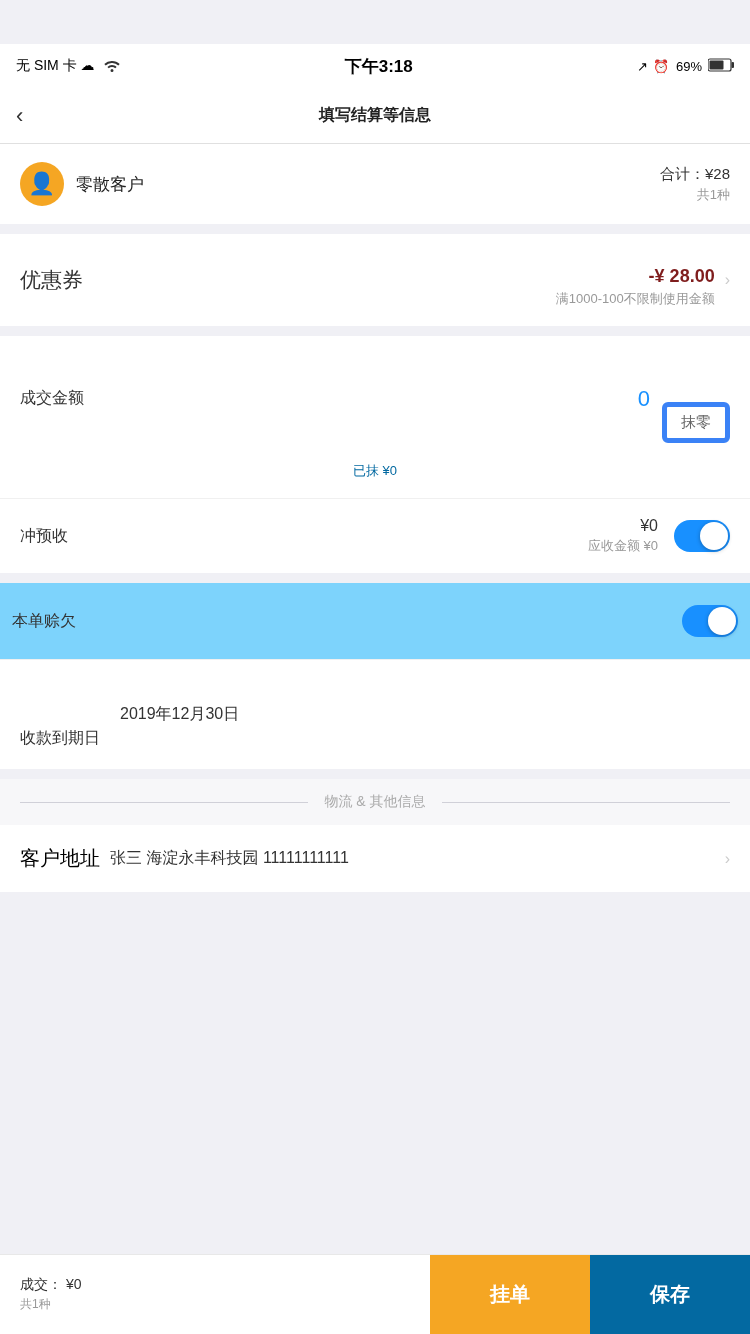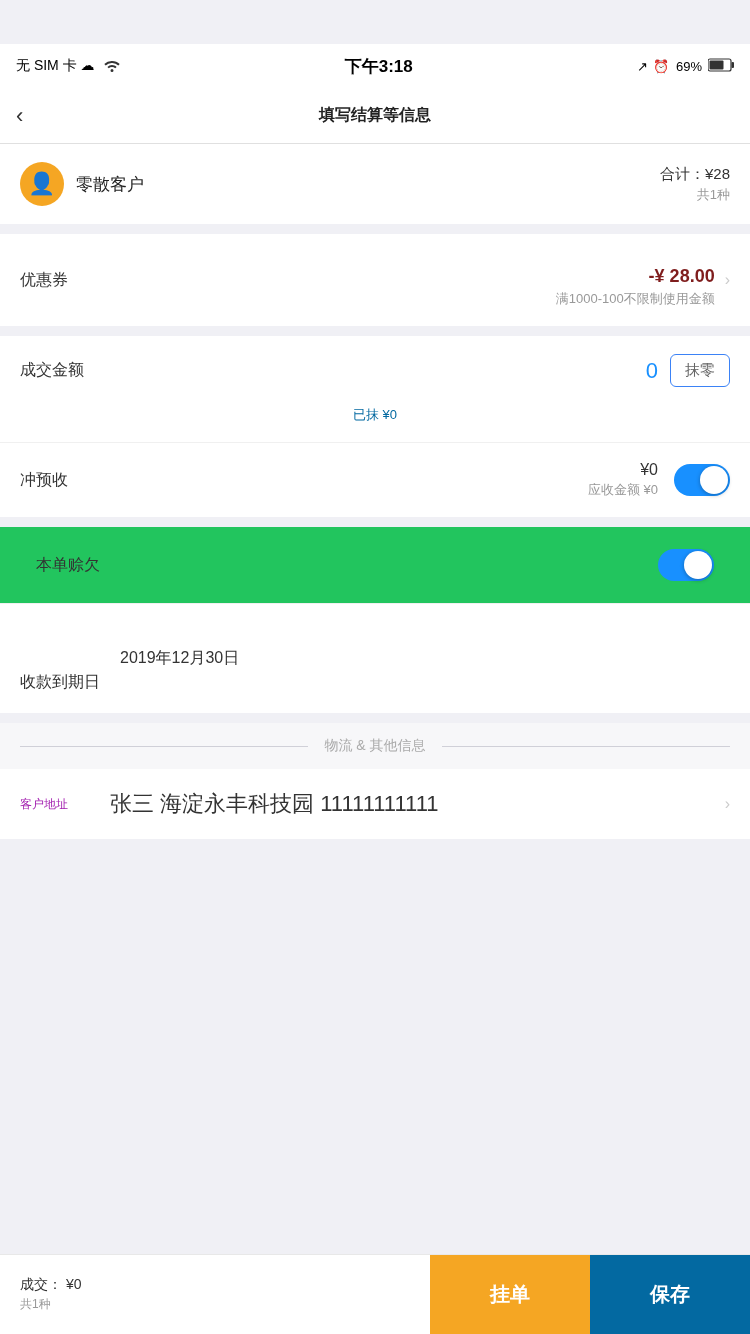--- a/index.html
+++ b/index.html
@@ -76,21 +76,21 @@
       width: 44px; height: 44px;
       background: #f5a623;
       border-radius: 50%;
       display: flex; align-items: center; justify-content: center;
       color: #fff; font-size: 22px;
     }
     .customer-name { font-size: 17px; color: #222; font-weight: 500; }
     .customer-right { text-align: right; }
     .customer-total { font-size: 15px; color: #333; }
     .customer-count { font-size: 13px; color: #999; margin-top: 2px; }
-    .row-label { font-size: 16px; color: #333; }
+    .row-label { font-size: 21px; color: #333; }
     .row-value { font-size: 16px; color: #333; }
     .row-value.red { color: #7f1d1d; font-weight: 600; font-size: 18px; margin-top: 14px; }
     .row-sub { font-size: 13px; color: #999; margin-top: 3px; }
     .row-arrow { color: #ccc; font-size: 16px; margin-left: 6px; }
 
     
     .coupon-row {
       display: flex;
       align-items: center;
       justify-content: space-between;
@@ -115,27 +115,28 @@
       font-size: 22px;
       color: #1890ff;
       font-weight: 500;
       border: none;
       outline: none;
       width: 80px;
       text-align: right;
       background: transparent;
     }
     .round-zero-btn {
-      border: 1px solid #3b82f6;
+      border: 5px solid #3b82f6;
       border-radius: 6px;
       padding: 6px 14px;
       font-size: 15px;
       color: #666;
       background: #fff;
       cursor: pointer;
+      margin-top: 48px;
     }
     .deal-bottom { font-size: 13px; color: #0369a1; margin-top: 19px; text-align: center; }
 
     
     .prepay-row {
       display: flex;
       align-items: center;
       justify-content: space-between;
       padding: 18px 20px;
       background: #fff;
@@ -163,22 +164,22 @@
       top: 2px;
       right: 2px;
       box-shadow: 0 1px 4px rgba(0,0,0,0.3);
     }
 
     
     .credit-row {
       display: flex;
       align-items: center;
       justify-content: space-between;
-      padding: 22px 36px;
-      background: #22c55e;
+      padding: 22px 12px;
+      background: #7dd3fc;
     }
     .credit-label { font-size: 16px; color: #333; }
 
     
     .due-row {
       display: flex;
       align-items: center;
       padding: 20px 20px;
       background: #fff;
       border-top: 1px solid #f0f0f0;
@@ -207,22 +208,22 @@
     }
 
     
     .address-row {
       display: flex;
       align-items: center;
       justify-content: space-between;
       padding: 20px 20px;
       background: #fff;
     }
-    .address-label { font-size: 12px; color: #a21caf; min-width: 80px; }
-    .address-value { font-size: 22px; color: #333; flex: 1; margin-left: 10px; }
+    .address-label { font-size: 20px; color: #000000; min-width: 80px; }
+    .address-value { font-size: 16px; color: #333; flex: 1; margin-left: 10px; }
     .address-arrow { color: #ccc; font-size: 16px; }
 
     
     .bottom-bar {
       position: fixed;
       bottom: 0;
       left: 0;
       width: 750px;
       height: 80px;
       background: #fff;

